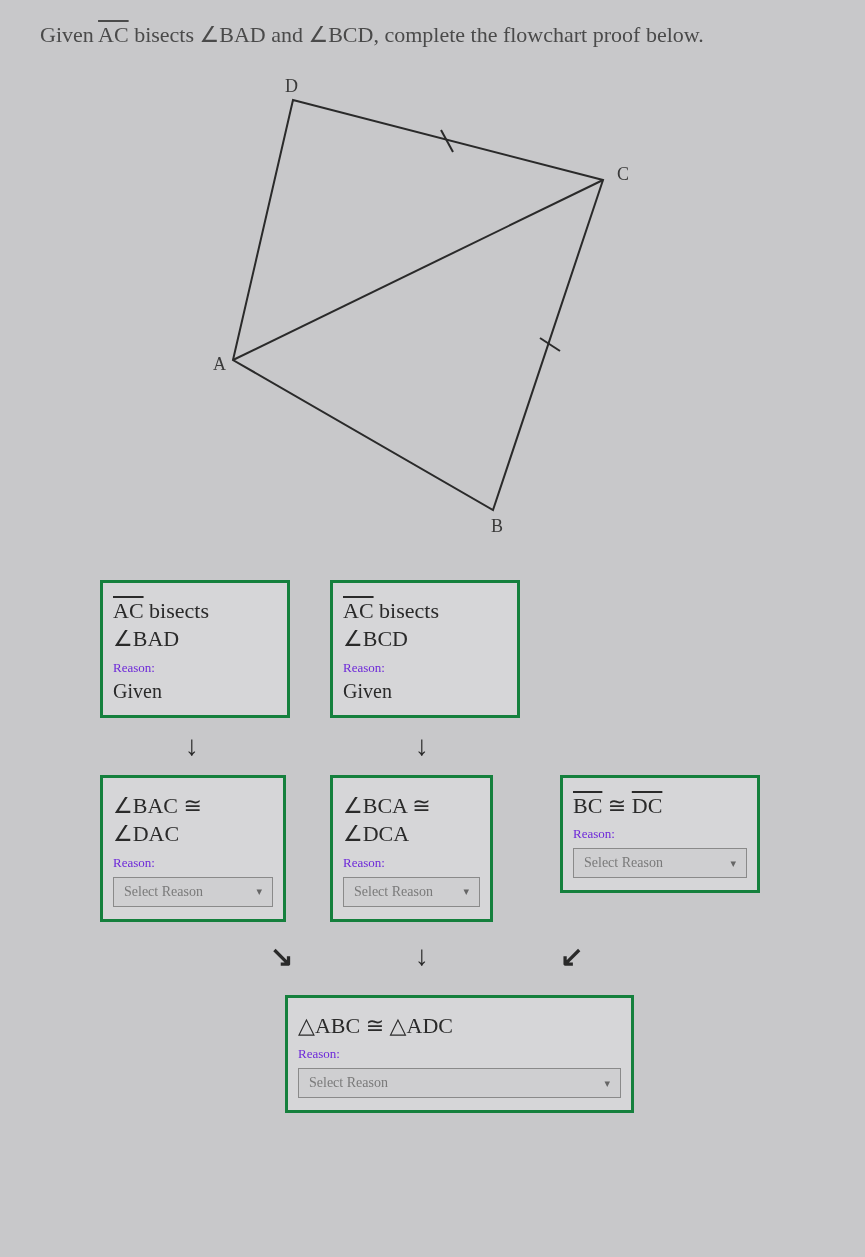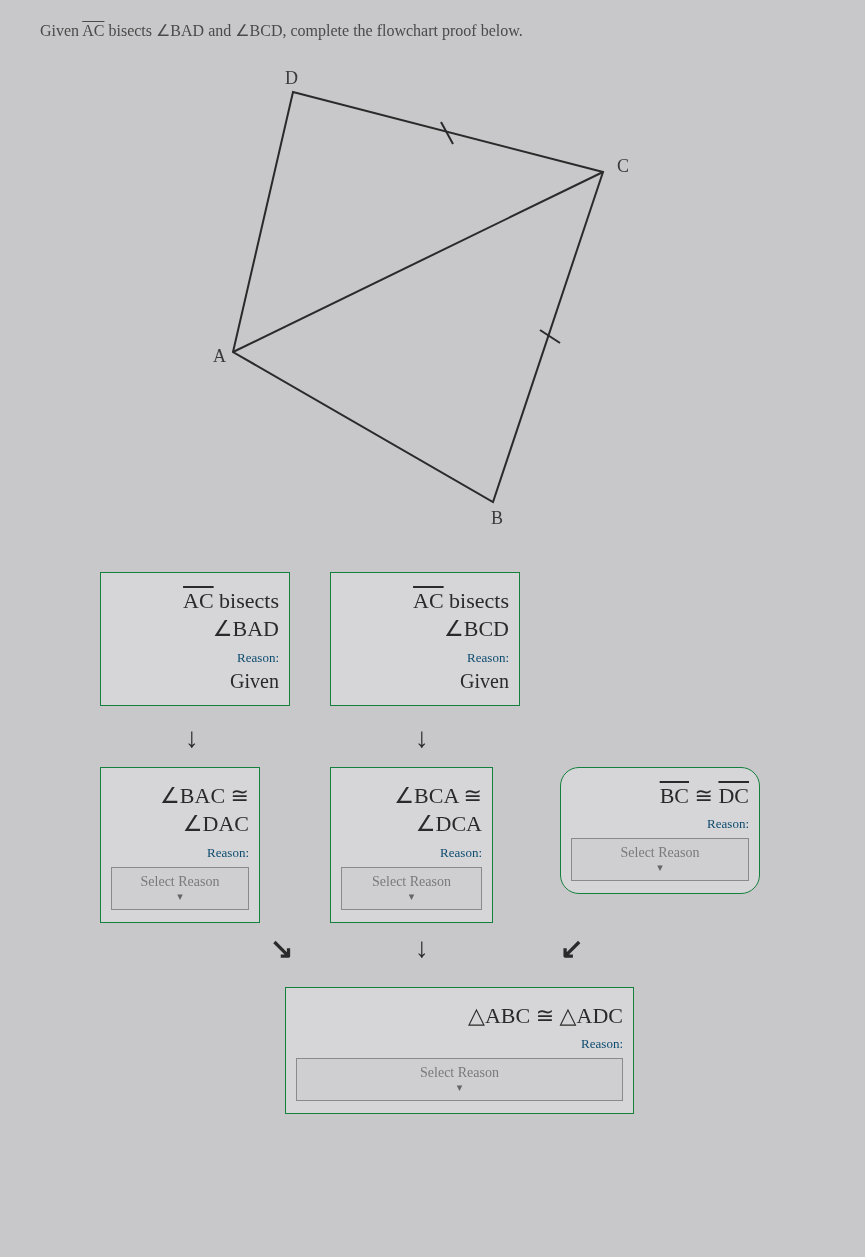--- a/index.html
+++ b/index.html
@@ -6,71 +6,70 @@
   body {
     width: 865px;
     height: 1257px;
     background: #c8c8ca;
     font-family: Georgia, 'Times New Roman', serif;
     color: #2a2a2a;
     padding: 20px 40px;
     position: relative;
   }
   .prompt {
-    font-size: 16px;
+    font-size: 22px;
     line-height: 1.35;
     color: #4a4a4a;
     margin-bottom: 20px;
   }
   .ovl { text-decoration: overline; }
   .diagram-wrap {
     width: 100%;
     display: flex;
     justify-content: center;
     margin: 10px 0 40px 0;
   }
   .flowchart {
     position: relative;
     width: 100%;
     height: 530px;
   }
   .box {
     position: absolute;
     background: #d6d6d8;
-    border: 1px solid #15803d;
-    text-align: right;
+    border: 3px solid #15803d;
+    text-align: left;
     padding: 14px 10px 12px 10px;
   }
   .stmt {
     font-size: 22px;
     line-height: 1.3;
     margin-bottom: 6px;
   }
   .reason-lbl {
     font-size: 13px;
-    color: #0c4a6e;
+    color: #6d28d9;
     margin-top: 6px;
     margin-bottom: 4px;
   }
   .reason-val {
     font-size: 20px;
   }
   .select-btn {
     display: flex;
     align-items: center;
     justify-content: space-between;
     border: 1px solid #8a8a8a;
     background: #cfcfd1;
     color: #7a7a7a;
     font-size: 14px;
     padding: 6px 10px;
     margin-top: 6px;
     width: 100%;
     cursor: pointer;
-    flex-direction: column;
   }
   .select-btn .caret { font-size: 11px; color:#666; }
   .arrow {
     position: absolute;
     font-size: 28px;
     color: #2a2a2a;
     font-weight: bold;
   }
 </style>
 </head>
@@ -114,21 +113,21 @@
       <span class="ovl">AC</span><span> bisects</span><br>
       <span>∠BCD</span>
     </div>
     <div class="reason-lbl">Reason:</div>
     <div class="reason-val">Given</div>
   </div>
 
   <div class="arrow" style="left:145px; top:150px;">↓</div>
   <div class="arrow" style="left:375px; top:150px;">↓</div>
 
-  <div class="box" style="left:60px; top:195px; width:160px;">
+  <div class="box" style="left:60px; top:195px; width:186px;">
     <div class="stmt">
       <span>∠BAC ≅</span><br>
       <span>∠DAC</span>
     </div>
     <div class="reason-lbl">Reason:</div>
     <div class="select-btn">
       <span>Select Reason</span>
       <span class="caret">▾</span>
     </div>
   </div>
@@ -138,21 +137,21 @@
       <span>∠BCA ≅</span><br>
       <span>∠DCA</span>
     </div>
     <div class="reason-lbl">Reason:</div>
     <div class="select-btn">
       <span>Select Reason</span>
       <span class="caret">▾</span>
     </div>
   </div>
 
-  <div class="box" style="left:520px; top:195px; width:200px;border-radius:19px;">
+  <div class="box" style="left:520px; top:195px; width:200px;">
     <div class="stmt">
       <span class="ovl">BC</span><span> ≅ </span><span class="ovl">DC</span>
     </div>
     <div class="reason-lbl">Reason:</div>
     <div class="select-btn">
       <span>Select Reason</span>
       <span class="caret">▾</span>
     </div>
   </div>
 

